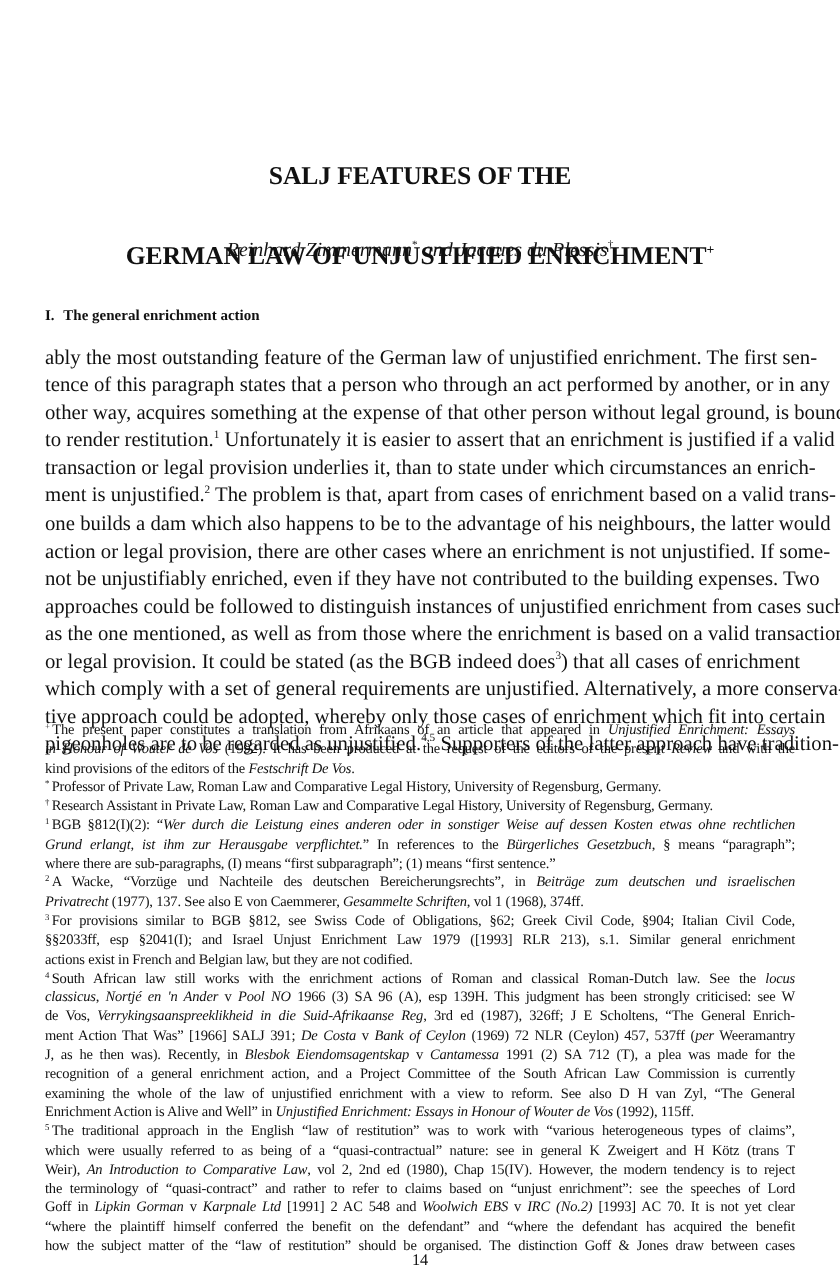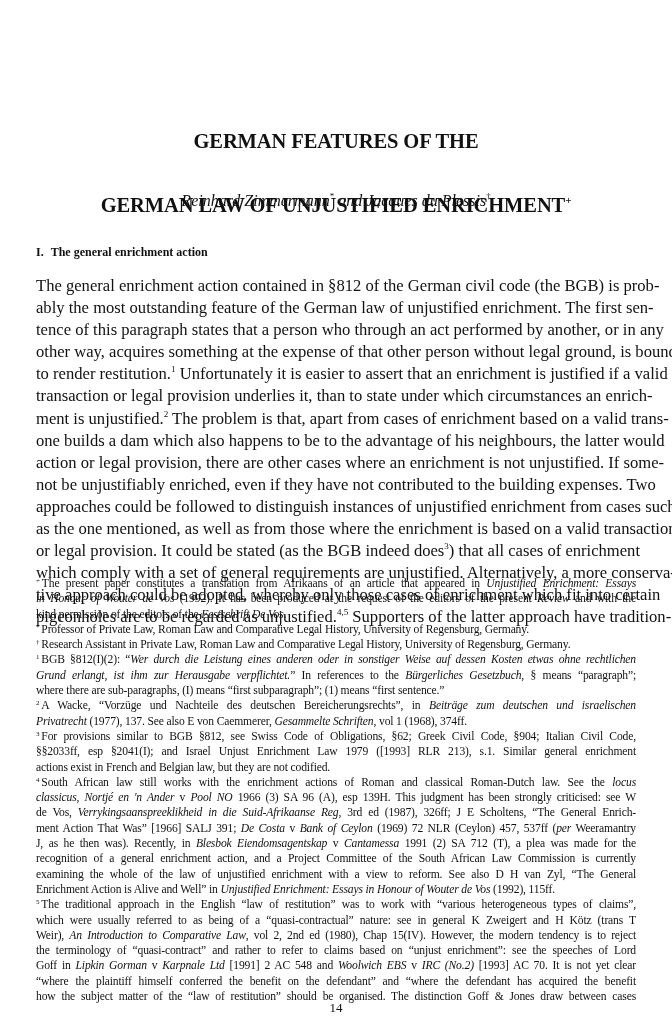--- a/index.html
+++ b/index.html
@@ -43,36 +43,35 @@
       font-size: 13px; line-height: 18px;
     }
     i { font-style: italic; }
   </style>
 </head>
 <body>
 
 <div class="page">
 
   <div class="title l1">
-    <span>GERMAN FEATURES OF THE</span>
+    <span>SALJ FEATURES OF THE</span>
   </div>
   <div class="title l2">
     <span>GERMAN LAW OF UNJUSTIFIED ENRICHMENT</span><sup>+</sup>
   </div>
 
   <div class="authors">
     <span>Reinhard Zimmermann</span><sup>*</sup><span> and </span><span>Jacques du Plessis</span><sup>†</sup>
   </div>
 
   <div class="heading">
     <span class="num">I.</span><span>The general enrichment action</span>
   </div>
 
   <div class="body-text">
-    <span class="ln"><span>The general enrichment action contained in §812 of the German civil code (the BGB) is prob-</span></span>
     <span class="ln"><span>ably the most outstanding feature of the German law of unjustified enrichment. The first sen-</span></span>
     <span class="ln"><span>tence of this paragraph states that a person who through an act performed by another, or in any</span></span>
     <span class="ln"><span>other way, acquires something at the expense of that other person without legal ground, is bound</span></span>
     <span class="ln"><span>to render restitution.</span><sup>1</sup><span> Unfortunately it is easier to assert that an enrichment is justified if a valid</span></span>
     <span class="ln"><span>transaction or legal provision underlies it, than to state under which circumstances an enrich-</span></span>
     <span class="ln"><span>ment is unjustified.</span><sup>2</sup><span> The problem is that, apart from cases of enrichment based on a valid trans-</span></span>
     <span class="ln"><span>one builds a dam which also happens to be to the advantage of his neighbours, the latter would</span></span>
     <span class="ln"><span>action or legal provision, there are other cases where an enrichment is not unjustified. If some-</span></span>
     <span class="ln"><span>not be unjustifiably enriched, even if they have not contributed to the building expenses. Two</span></span>
     <span class="ln"><span>approaches could be followed to distinguish instances of unjustified enrichment from cases such</span></span>
@@ -80,21 +79,21 @@
     <span class="ln"><span>or legal provision. It could be stated (as the BGB indeed does</span><sup>3</sup><span>) that all cases of enrichment</span></span>
     <span class="ln"><span>which comply with a set of general requirements are unjustified. Alternatively, a more conserva-</span></span>
     <span class="ln"><span>tive approach could be adopted, whereby only those cases of enrichment which fit into certain</span></span>
     <span class="ln"><span>pigeonholes are to be regarded as unjustified.</span><sup>4,5</sup><span> Supporters of the latter approach have tradition-</span></span>
   </div>
 
   <div class="footnotes">
 
     <span class="fn-line"><span class="fn-mark">+</span><span>The present paper constitutes a translation from Afrikaans of an article that appeared in </span><i>Unjustified Enrichment: Essays</i></span>
     <span class="fn-line"><i>in Honour of Wouter de Vos</i><span> (1992). It has been produced at the request of the editors of the present </span><i>Review</i><span> and with the</span></span>
-    <span class="fn-line last"><span>kind permission of the editors of the </span><i>Festschrift De Vos</i><span>.</span></span>
+    <span class="fn-line last"><span>kind provisions of the editors of the </span><i>Festschrift De Vos</i><span>.</span></span>
 
     <span class="fn-line last"><span class="fn-mark">*</span><span>Professor of Private Law, Roman Law and Comparative Legal History, University of Regensburg, Germany.</span></span>
 
     <span class="fn-line last"><span class="fn-mark">†</span><span>Research Assistant in Private Law, Roman Law and Comparative Legal History, University of Regensburg, Germany.</span></span>
 
     <span class="fn-line"><span class="fn-mark">1</span><span>BGB §812(I)(2): “</span><i>Wer durch die Leistung eines anderen oder in sonstiger Weise auf dessen Kosten etwas ohne rechtlichen</i></span>
     <span class="fn-line"><i>Grund erlangt, ist ihm zur Herausgabe verpflichtet.</i><span>” In references to the </span><i>Bürgerliches Gesetzbuch</i><span>, § means “paragraph”;</span></span>
     <span class="fn-line last"><span>where there are sub-paragraphs, (I) means “first subparagraph”; (1) means “first sentence.”</span></span>
 
     <span class="fn-line"><span class="fn-mark">2</span><span>A Wacke, “Vorzüge und Nachteile des deutschen Bereicherungsrechts”, in </span><i>Beiträge zum deutschen und israelischen</i></span>

